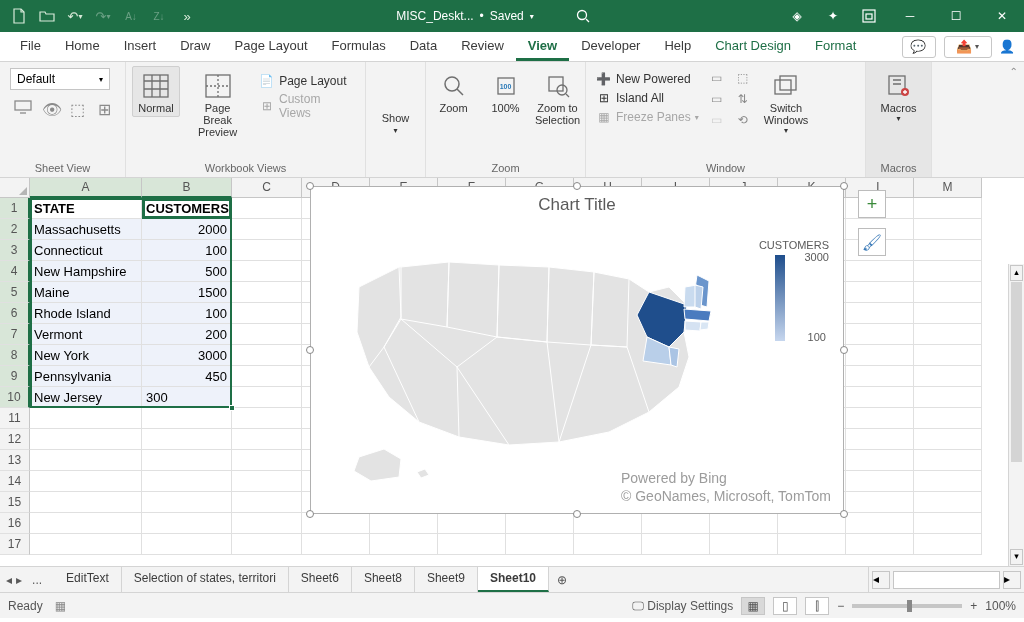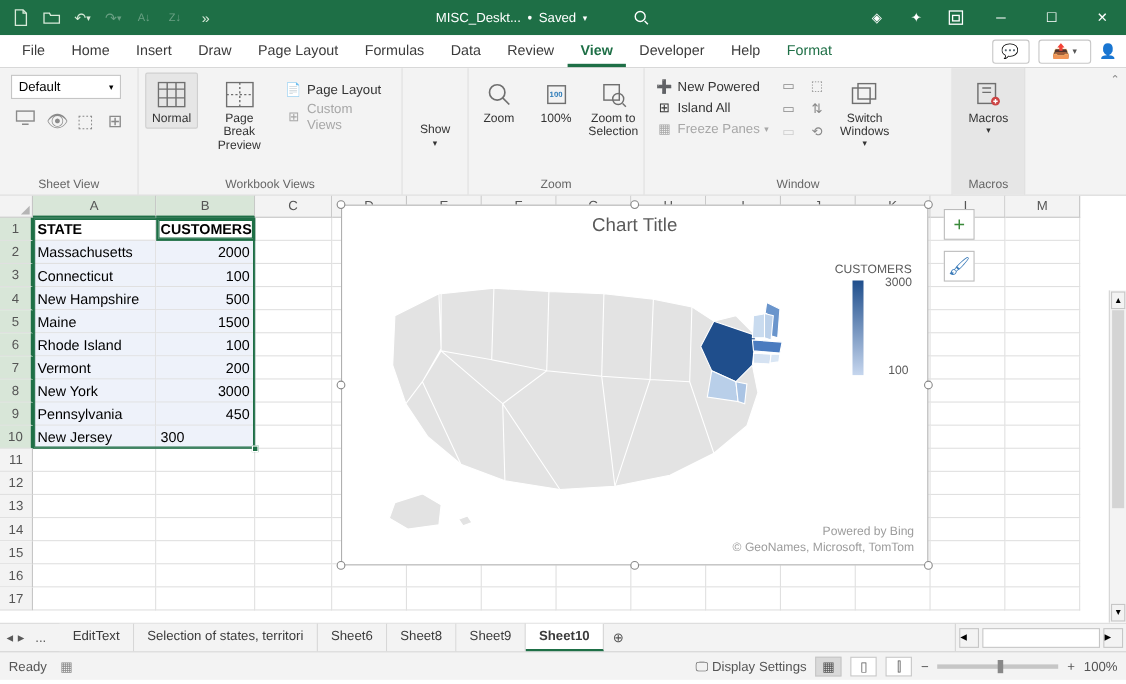--- a/index.html
+++ b/index.html
@@ -58,21 +58,21 @@
   .cell.datsel { background:#eef2fa; }
   .datab { position:absolute; border:1px solid #1e6f46; box-shadow: inset 0 0 0 1px #1e6f46;}
   .fillh { position:absolute; width:6px; height:6px; background:#1e6f46; border:1px solid #fff;}
   
   
   .chart { position:absolute; left:310px; top:204px; transform:translateY(-196px); width:534px; height:328px; border:1px solid #b0b0b0; background:#fff;}
   .chart .handle { width:8px; height:8px; border:1px solid #888; background:#fff; border-radius:50%; position:absolute;}
   .chart-title{ text-align:center; font-size:17px; color:#5a5a5a; margin-top:8px;}
   .legend { position:absolute; right:14px; top:52px; font-size:11px; color:#5a5a5a; text-align:center;}
   .legend .bar { width:10px; height:86px; background:linear-gradient(to bottom,#1f4e8c,#c6d6ee); margin:4px auto;}
-  .chart .attrib { position:absolute; right:12px; bottom:8px; color:#9c9c9c; font-size:11px; text-align:right; line-height:1.3;}
+  .chart .attrib { position:absolute; right:12px; bottom:8px; color:#9c9c9c; font-size:14px; line-height:1.3;}
   .chart .map { position:absolute; left:18px; top:50px; width:420px; height:250px;}
   .sidebtn { position:absolute; width:28px; height:28px; border:1px solid #bcbcbc; background:#fff; display:flex; align-items:center; justify-content:center;}
 
   
   .tabstrip { height:26px; border-top:1px solid #d4d4d4; background:#f3f3f3; display:flex; align-items:stretch; font-size:12px;}
   .tabnav { display:flex; align-items:center; gap:4px; padding:0 6px; color:#5a5a5a;}
   .tab { padding:4px 12px; border-right:1px solid #d4d4d4; background:#f3f3f3; color:#3b3b3b;}
   .tab.active { background:#fff; font-weight:600; border-bottom:2px solid #1e6f46;}
   .tabadd { width:26px; display:flex; align-items:center; justify-content:center; color:#555;}
   .hscroll { margin-left:auto; width:156px; display:flex; align-items:center; border-left:1px solid #d4d4d4;}
@@ -149,20 +149,21 @@
     <div class="menuitem">Home</div>
     <div class="menuitem">Insert</div>
     <div class="menuitem">Draw</div>
     <div class="menuitem">Page Layout</div>
     <div class="menuitem">Formulas</div>
     <div class="menuitem">Data</div>
     <div class="menuitem">Review</div>
     <div class="menuitem active">View</div>
     <div class="menuitem">Developer</div>
     <div class="menuitem">Help</div>
+    <div class="menuitem green">Chart Design</div>
     <div class="menuitem green">Format</div>
     <div class="right">
     <div class="box">💬</div>
     <div class="box" style="width:48px">📤<span style="font-size:8px;margin-left:2px">▾</span></div>
     <div style="color:#888">👤</div>
   </div>
 </div>
 
 <div class="ribbon">
 

